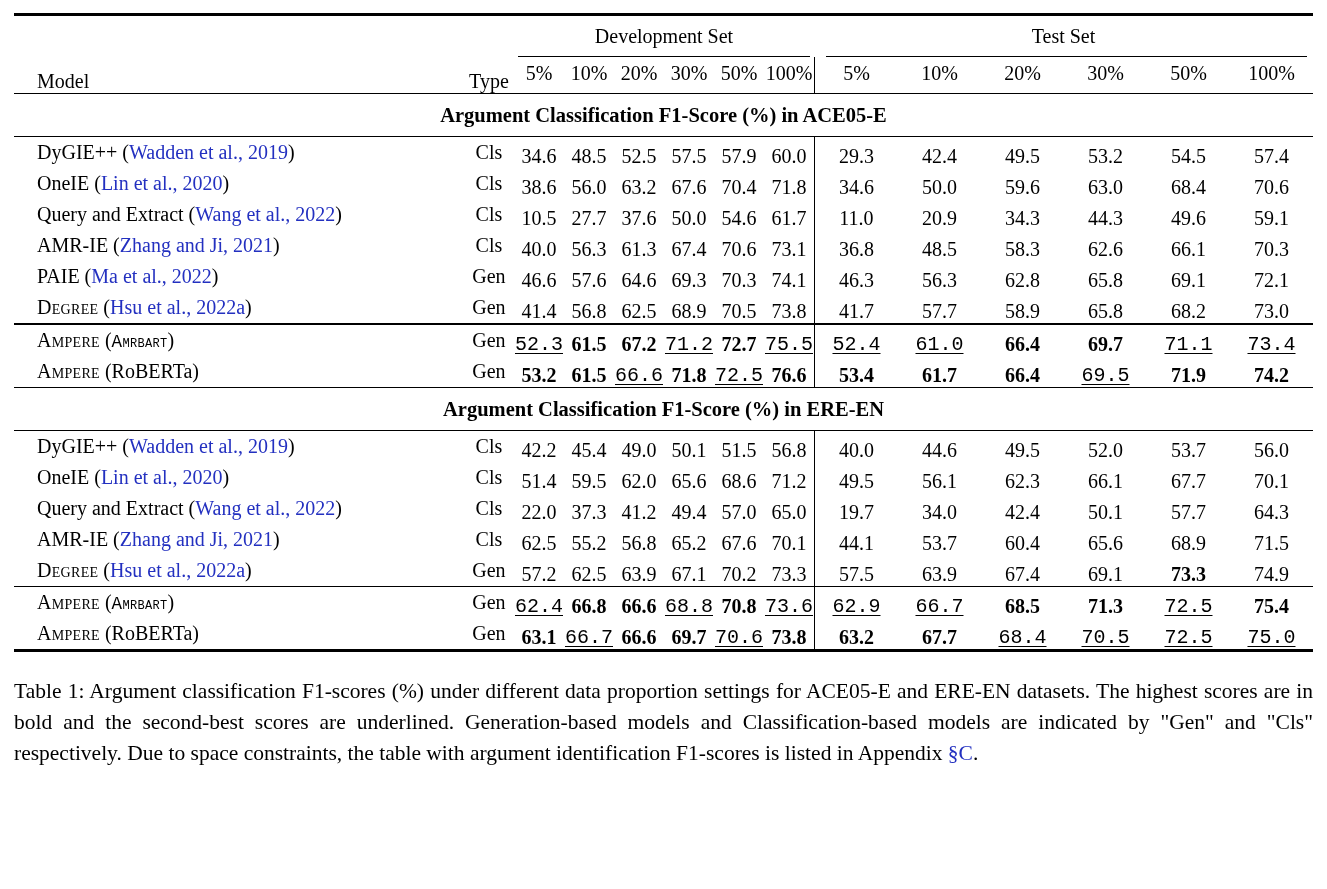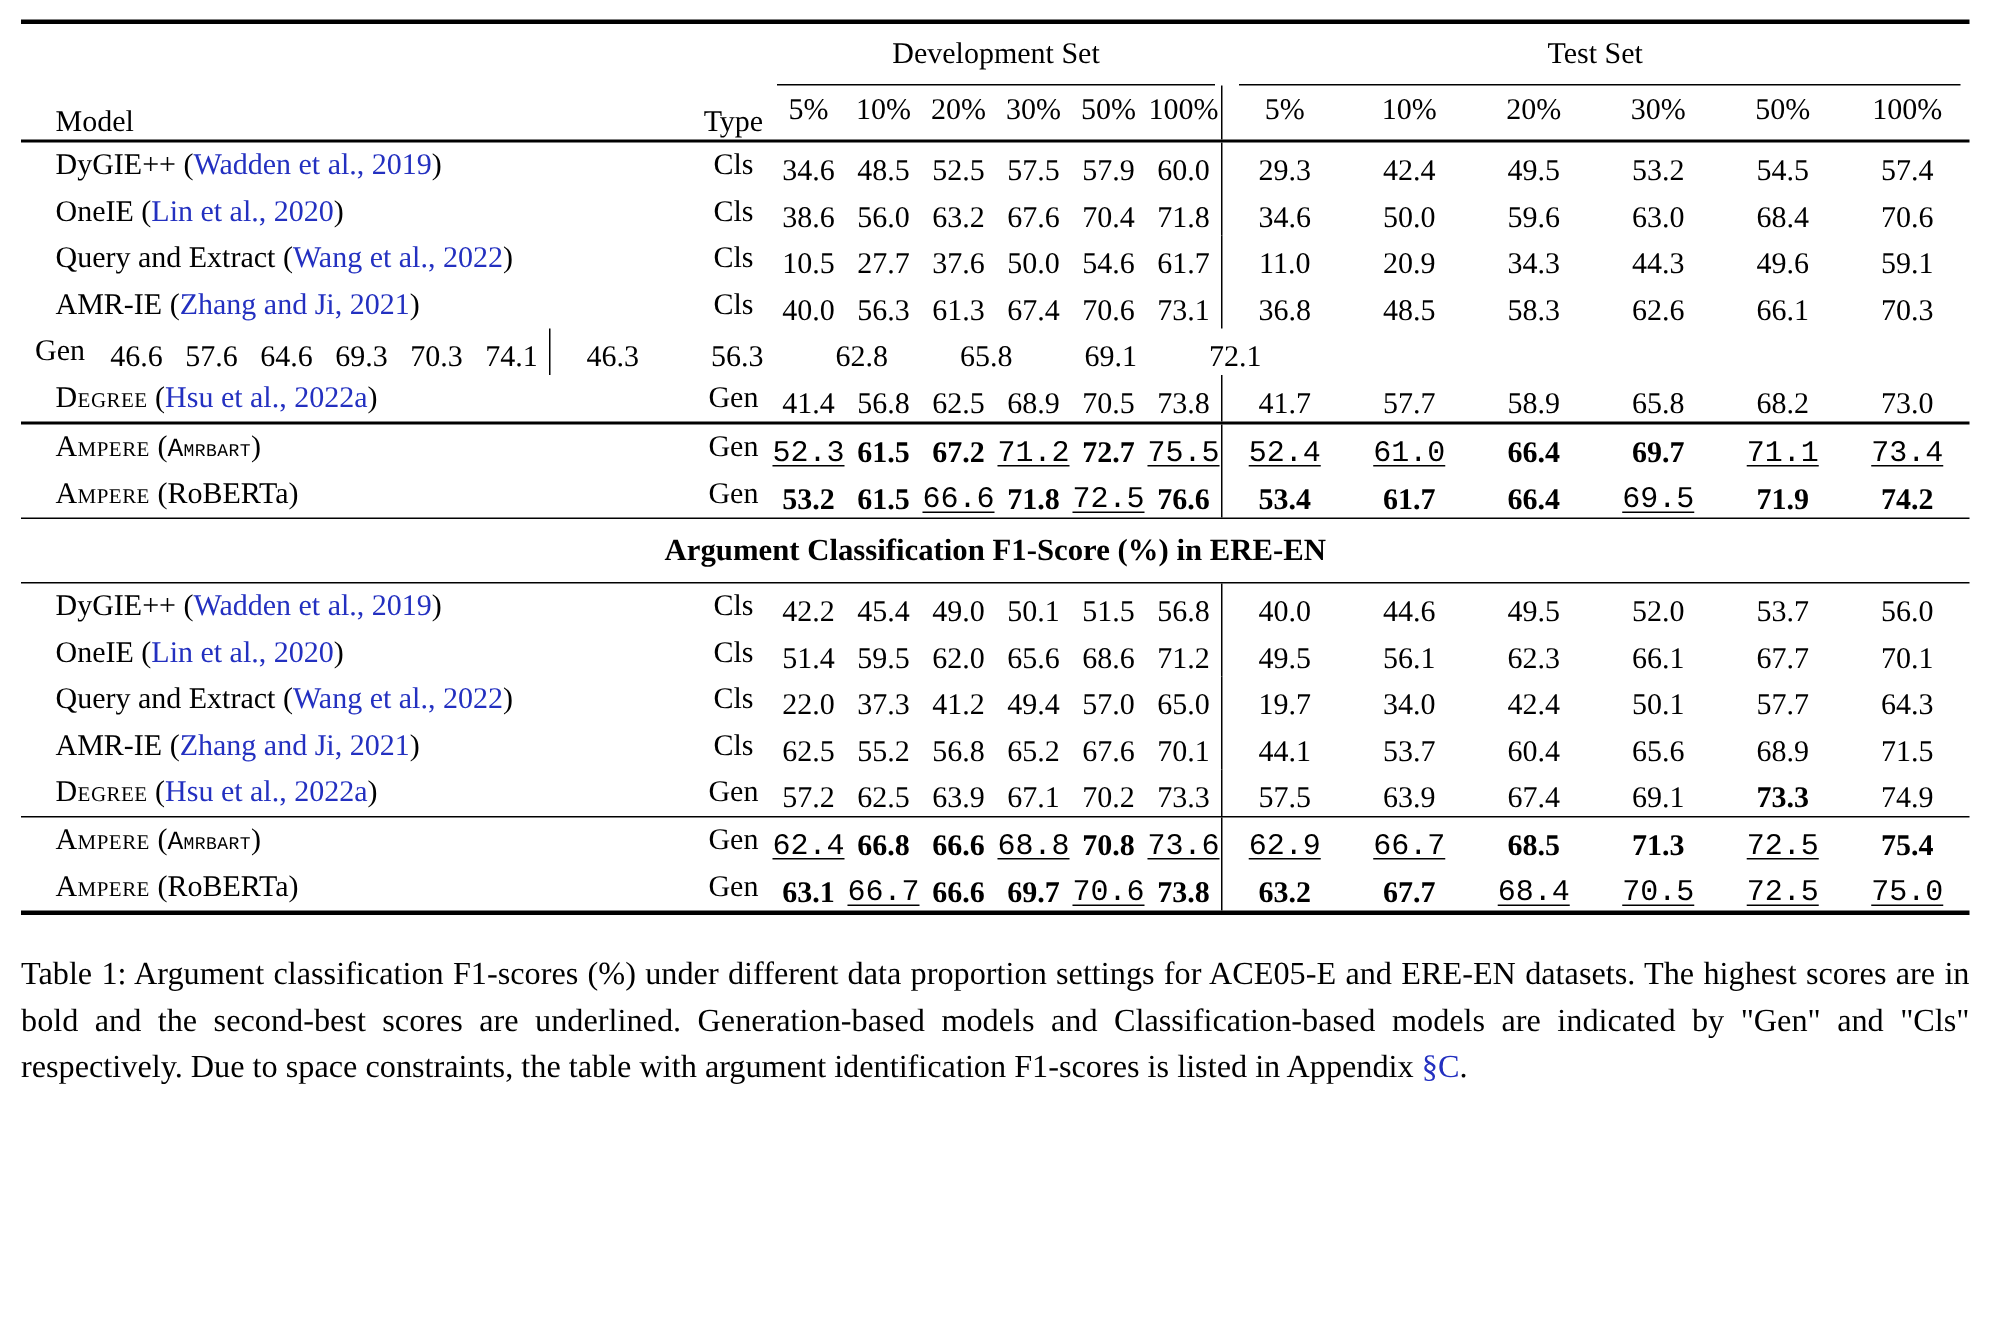--- a/index.html
+++ b/index.html
@@ -80,20 +80,21 @@
           <div class="cell num">20%</div>
           <div class="cell num">30%</div>
           <div class="cell num">50%</div>
           <div class="cell num">100%</div>
         </div>
     </div>
   </div>
 
   <div>
       <div class="rule thin"></div>
+      <div class="sec-title">Argument Classification F1-Score (%) in ACE05-E</div>
       <div class="rule thin"></div>
       <div class="trow">
         <div class="cell model"><span>DyGIE++</span><span> (</span><span class="cite" style="color: rgb(35, 48, 192);">Wadden et al., 2019</span><span>)</span></div>
         <div class="cell type">Cls</div>
         <div class="grp dev">
           <div class="cell num">34.6</div>
           <div class="cell num">48.5</div>
           <div class="cell num">52.5</div>
           <div class="cell num">57.5</div>
           <div class="cell num">57.9</div>
@@ -162,20 +163,21 @@
         <div class="grp test">
           <div class="cell num">36.8</div>
           <div class="cell num">48.5</div>
           <div class="cell num">58.3</div>
           <div class="cell num">62.6</div>
           <div class="cell num">66.1</div>
           <div class="cell num">70.3</div>
         </div>
       </div>
       <div class="trow">
+        <div class="cell model"><span>PAIE</span><span> (</span><span class="cite" style="color: rgb(35, 48, 192);">Ma et al., 2022</span><span>)</span></div>
         <div class="cell type">Gen</div>
         <div class="grp dev">
           <div class="cell num">46.6</div>
           <div class="cell num">57.6</div>
           <div class="cell num">64.6</div>
           <div class="cell num">69.3</div>
           <div class="cell num">70.3</div>
           <div class="cell num">74.1</div>
         </div>
         <div class="grp test">

